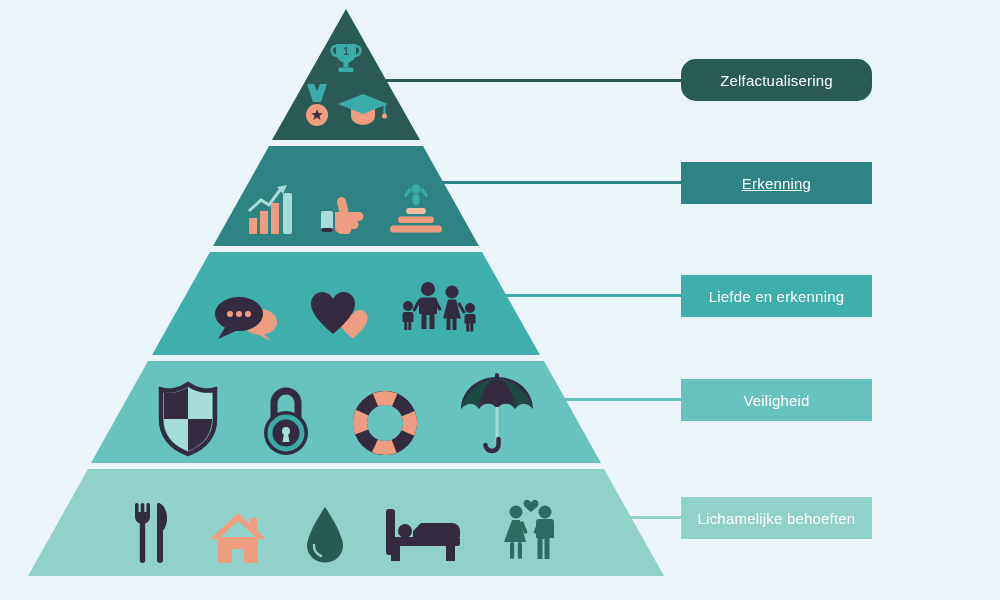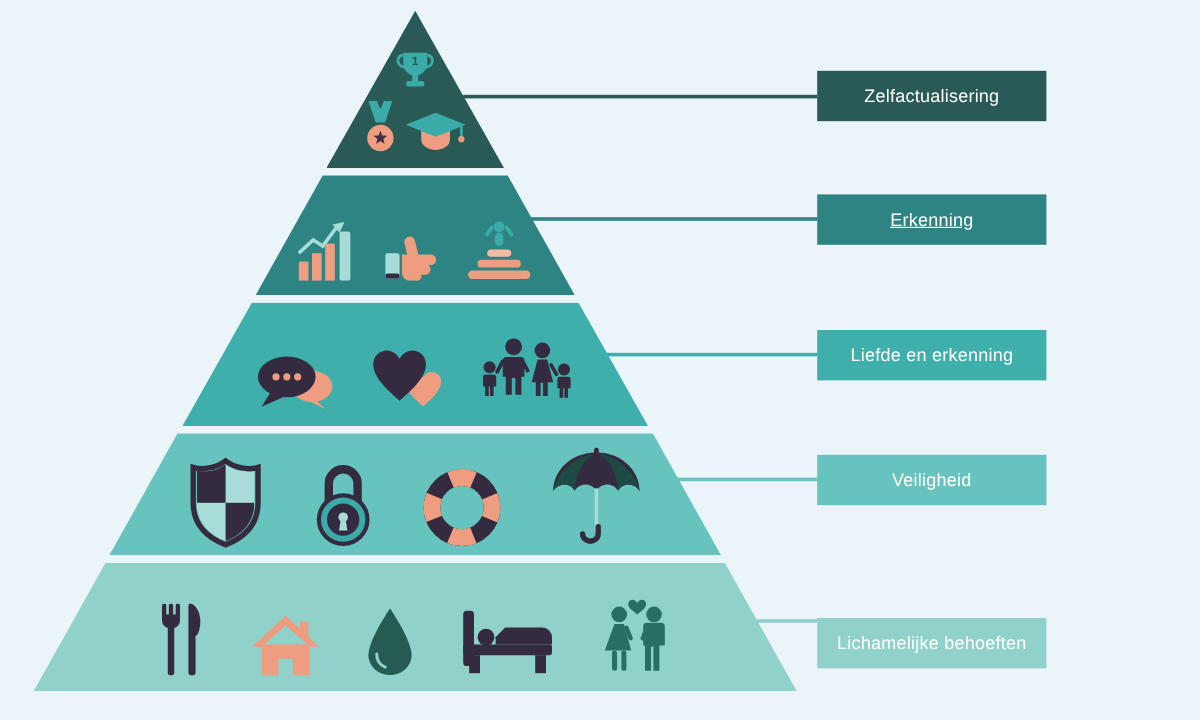--- a/index.html
+++ b/index.html
@@ -39,25 +39,25 @@
   .connector-1{top:79px;left:386px;width:295px;background:#295a55;}
   .connector-2{top:181px;left:442px;width:239px;background:#2e8482;}
   .connector-3{top:294px;left:505px;width:176px;background:#3fafab;}
   .connector-4{top:398px;left:563px;width:118px;background:#67c3bd;}
   .connector-5{top:516px;left:630px;width:51px;background:#90d2ca;}
 
   
   .label-box{position:absolute;left:681px;width:191px;height:42px;
     display:flex;align-items:center;justify-content:center;
     color:#ffffff;font-size:15px;letter-spacing:.2px;}
-  .label-1{top:59px;background:#295a55;}
+  .label-1{top:59px;background:#295a55;border-radius:15px;}
   .label-2{top:162px;background:#2e8482;text-decoration:underline;}
   .label-3{top:275px;background:#3fafab;}
   .label-4{top:379px;background:#67c3bd;}
-  .label-5{top:497px;background:#90d2ca;margin-top:18px;}
+  .label-5{top:497px;background:#90d2ca;}
 </style>
 </head>
 <body>
 
 <div class="canvas">
 
   <div class="connector connector-1"></div>
   <div class="connector connector-2"></div>
   <div class="connector connector-3"></div>
   <div class="connector connector-4"></div>

